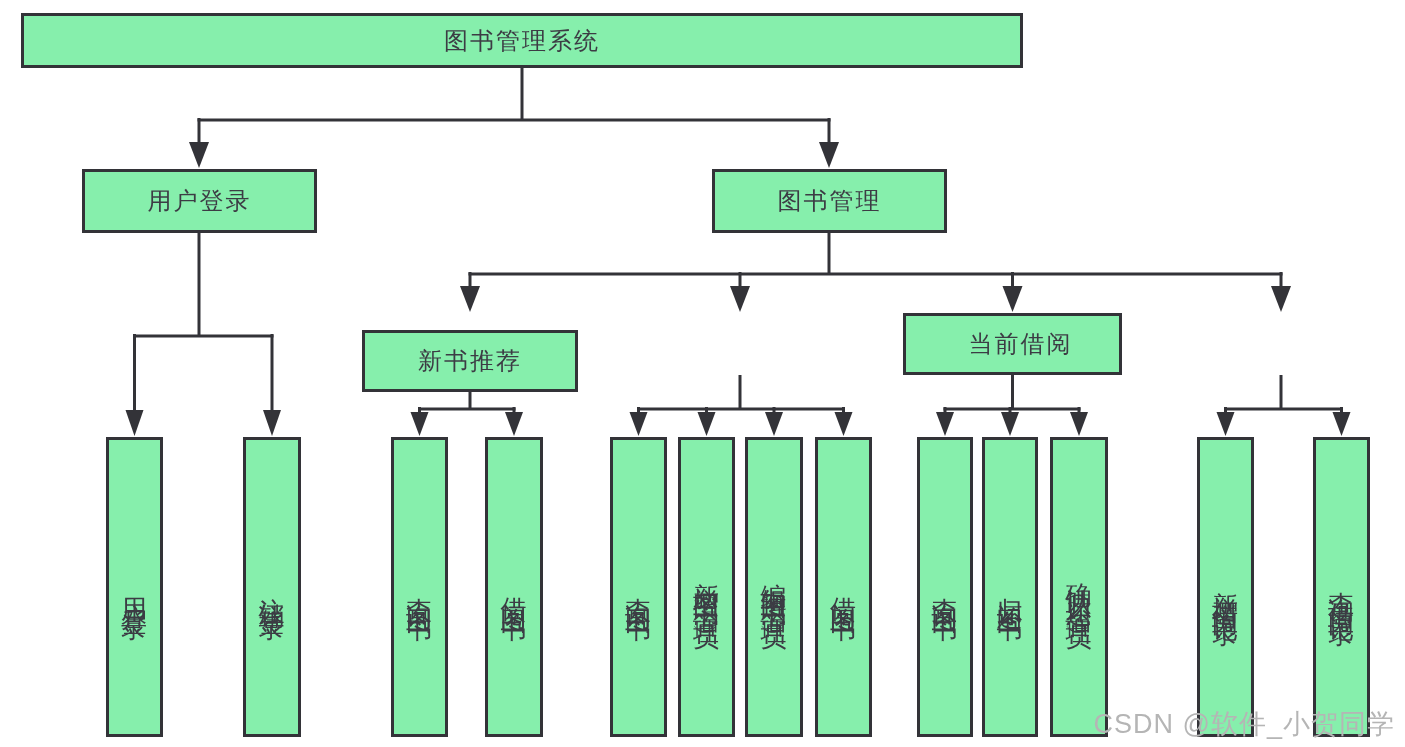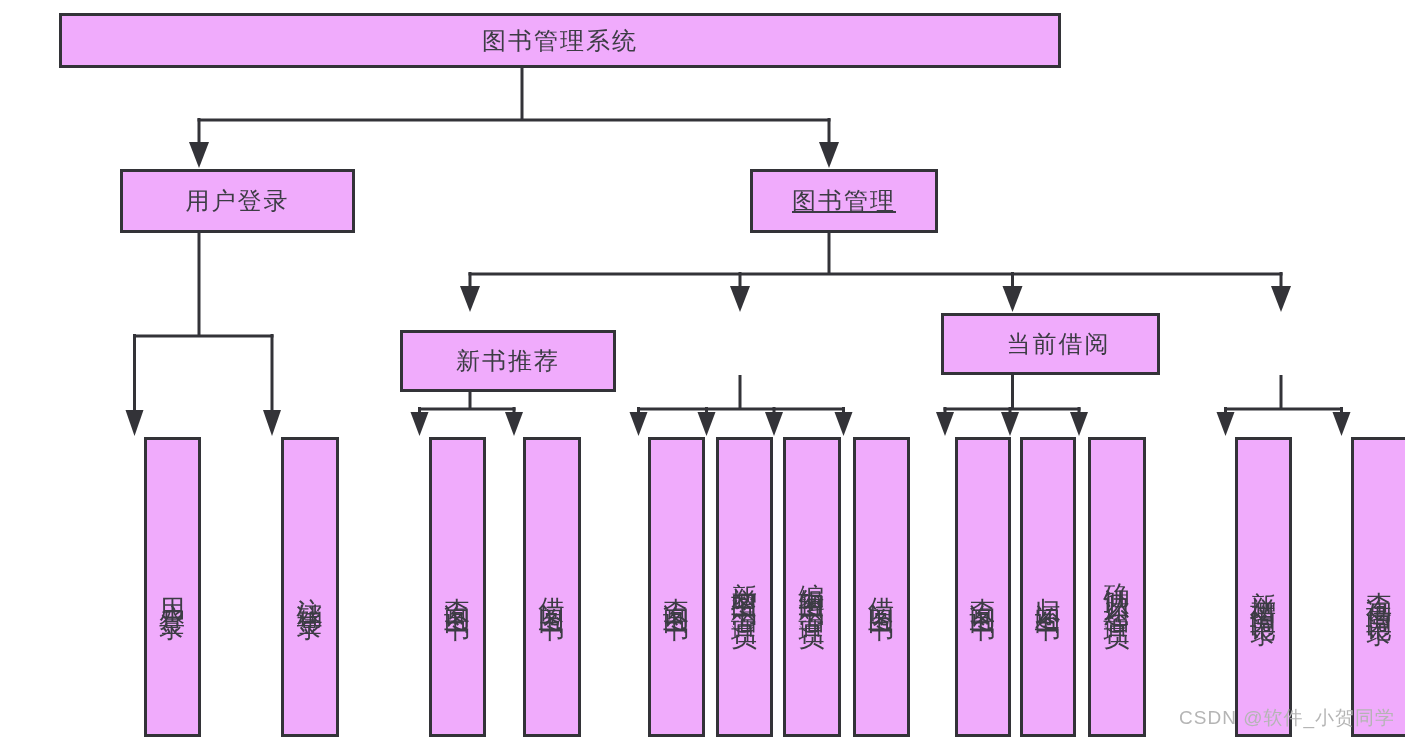--- a/index.html
+++ b/index.html
@@ -9,46 +9,45 @@
     background:#ffffff;
     font-family:"Liberation Sans","DejaVu Sans",sans-serif;
     overflow:hidden;
   }
   .connectors {
     position:absolute; left:0; top:0; width:1405px; height:747px;
   }
   .node {
     position:absolute;
     box-sizing:border-box;
-    background:#f0abfc;
+    background:#86efac;
     border:3px solid #333338;
     color:#3c3c44;
     display:flex;
     align-items:center;
     justify-content:center;
     text-align:center;
-    margin-left:38px;
   }
   .h-node {
     font-size:24px;
     letter-spacing:2px;
     white-space:nowrap;
   }
   .v-node {
     font-size:26px;
     writing-mode:vertical-rl;
     letter-spacing:6px;
     line-height:1;
     padding-top:4px;
   }
   .watermark {
     position:absolute;
     right:10px;
-    bottom:16px;
-    font-size:19px;
+    bottom:5px;
+    font-size:27px;
     color:#b5b5b5;
     letter-spacing:1px;
     white-space:nowrap;
   }
 </style>
 </head>
 <body>
 
 <div class="canvas">
 
@@ -126,21 +125,21 @@
         <polygon points="1216.5,412 1234.5,412 1225.5,436" stroke="none"></polygon>
         <line x1="1341.5" y1="407" x2="1341.5" y2="417"></line>
         <polygon points="1332.5,412 1350.5,412 1341.5,436" stroke="none"></polygon>
       </g>
     </g>
   </svg>
 
   <div class="node h-node" style="left:21px; top:13px; width:1002px; height:55px;">图书管理系统</div>
 
   <div class="node h-node" style="left:82px; top:169px; width:235px; height:64px;">用户登录</div>
-  <div class="node h-node" style="left:712px; top:169px; width:188px; height:64px;text-decoration:underline;">图书管理</div>
+  <div class="node h-node" style="left:712px; top:169px; width:235px; height:64px;">图书管理</div>
 
   <div class="node h-node" style="left:362px; top:330px; width:216px; height:62px;">新书推荐</div>
   <div class="node h-node" style="left:903px; top:313px; width:219px; height:62px;padding-left:16px;">当前借阅</div>
 
   <div class="node v-node" style="left:106px; top:437px; width:57px; height:300px;">用户登录</div>
   <div class="node v-node" style="left:243px; top:437px; width:58px; height:300px;">注销登录</div>
 
   <div class="node v-node" style="left:391px; top:437px; width:57px; height:300px;">查询图书</div>
   <div class="node v-node" style="left:485px; top:437px; width:58px; height:300px;">借阅图书</div>
 

